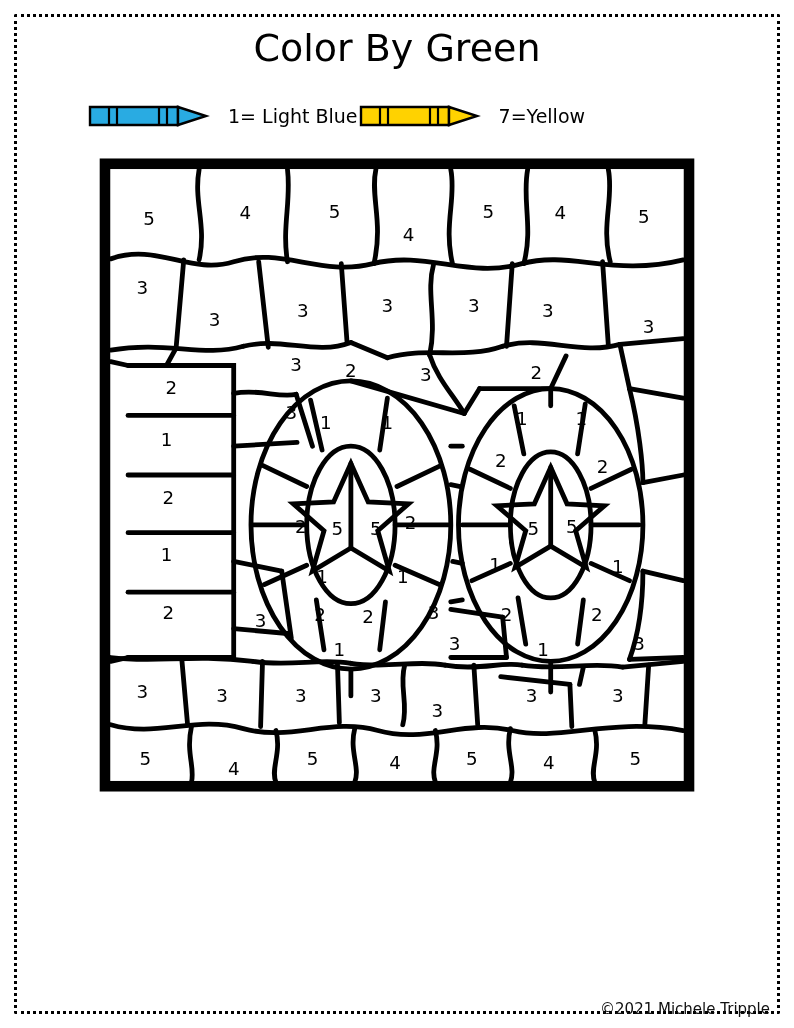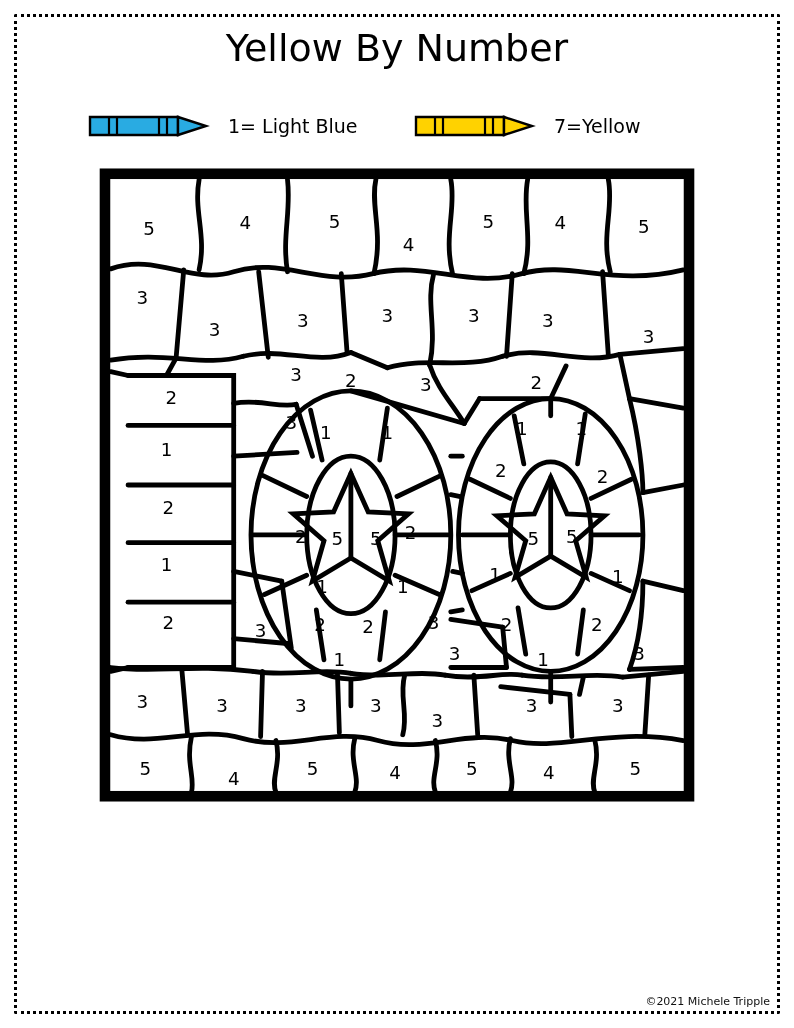--- a/index.html
+++ b/index.html
@@ -56,27 +56,26 @@
     font-family: "DejaVu Sans", sans-serif;
     font-size: 38px;
     font-weight: normal;
     line-height: 1.1;
     margin: 6px 0 0 0;
     color: #000;
   }
 
   
   .legend {
-    margin: 40px auto 0 auto;
+    margin: 30px auto 0 auto;
     width: 620px;
     display: grid;
-    grid-template-columns: 1fr 1fr;
+    grid-template-columns: 1fr 1fr 1fr 1fr;
     grid-row-gap: 16px;
     grid-column-gap: 0px;
-    gap: 32px;
   }
   .legend-item {
     display: flex;
     align-items: center;
   }
   .legend-item .crayon { flex: 0 0 auto; }
   .legend-label {
     font-family: "DejaVu Sans", sans-serif;
     font-size: 19px;
     color: #000;
@@ -93,41 +92,41 @@
     display: block;
     width: 620px;
     height: 634px;
     background: #fff;
   }
 
   
   .footer {
     position: absolute;
     right: 24px;
-    bottom: 20px;
-    font-family: "DejaVu Sans", sans-serif;
-    font-size: 11px;
+    bottom: 10px;
+    font-family: "DejaVu Sans", sans-serif;
+    font-size: 15px;
     color: #111;
   }
 
   .num {
     font-family: "DejaVu Sans", sans-serif;
     font-size: 19px;
     fill: #000;
   }
 </style>
 </head>
 <body>
 
 <div class="page">
   <div class="dot-frame"></div>
 
   <div class="content">
 
-    <h2 class="subtitle">Yellow By Number</h2>
+    <h2 class="subtitle">Color By Green</h2>
 
     <div class="legend">
 
       <div class="legend-item">
         <svg class="crayon" width="125" height="32" viewBox="0 0 125 32">
           <g stroke="#000" stroke-width="2.4" fill="#29ABE2">
             <path d="M3 7 h88 v18 H3 z"></path>
             <path d="M91 7 l28 9 l-28 9 z"></path>
           </g>
           <g stroke="#000" stroke-width="2.2">

